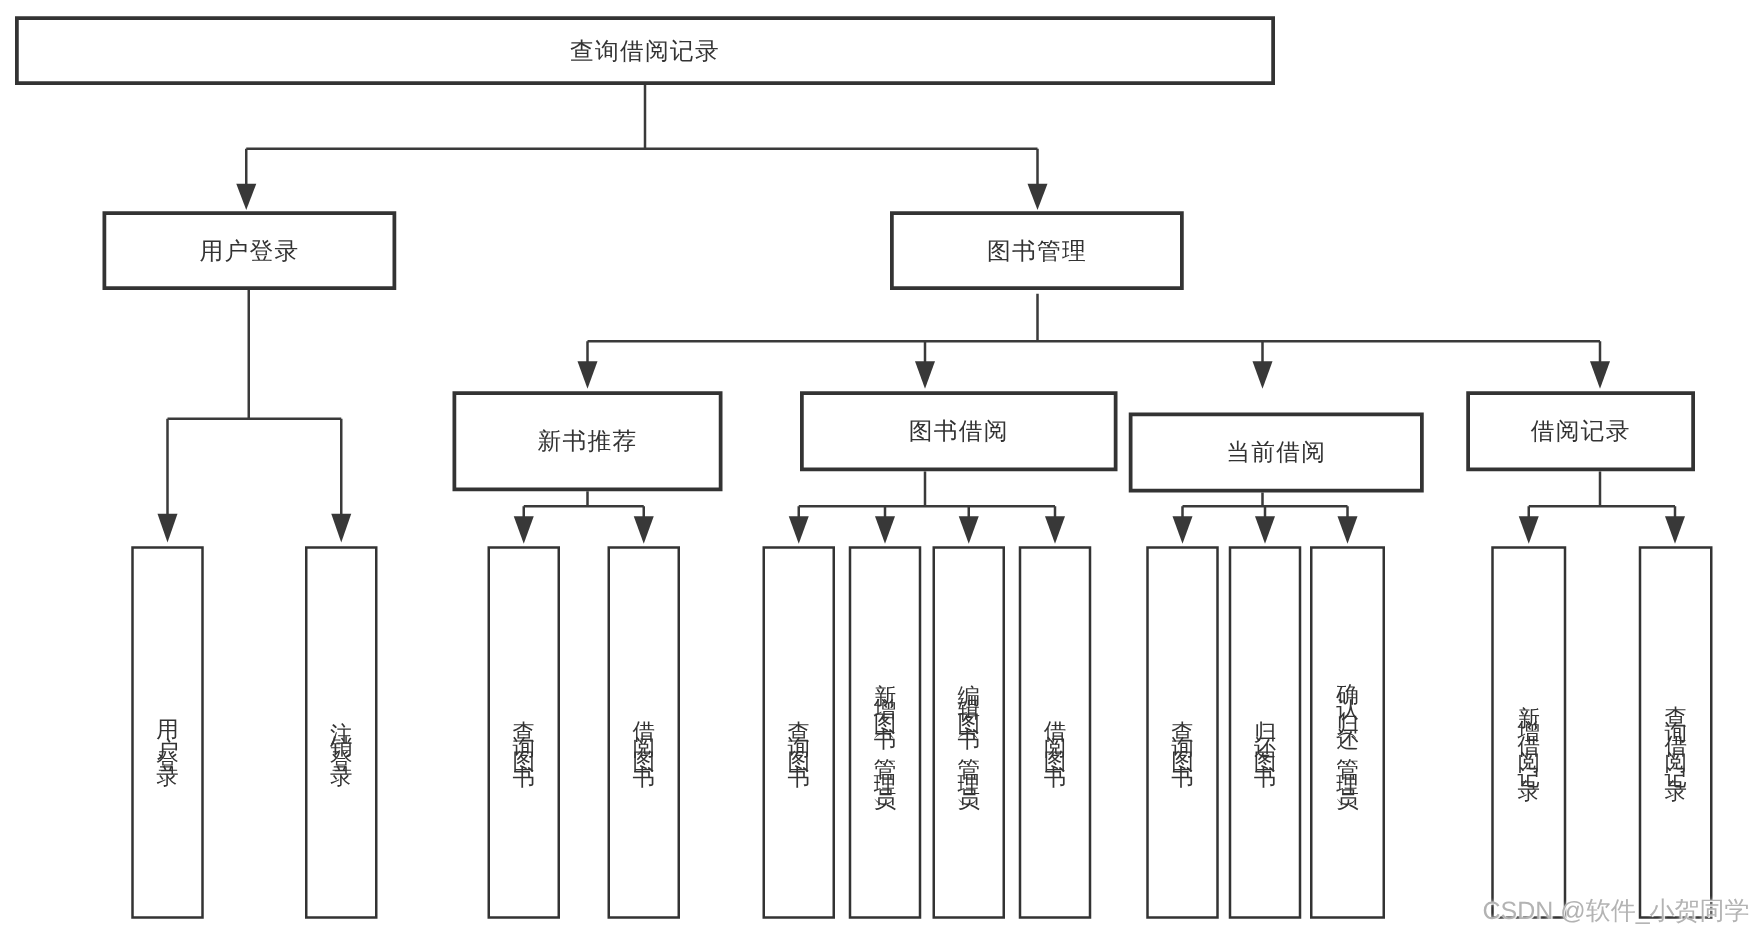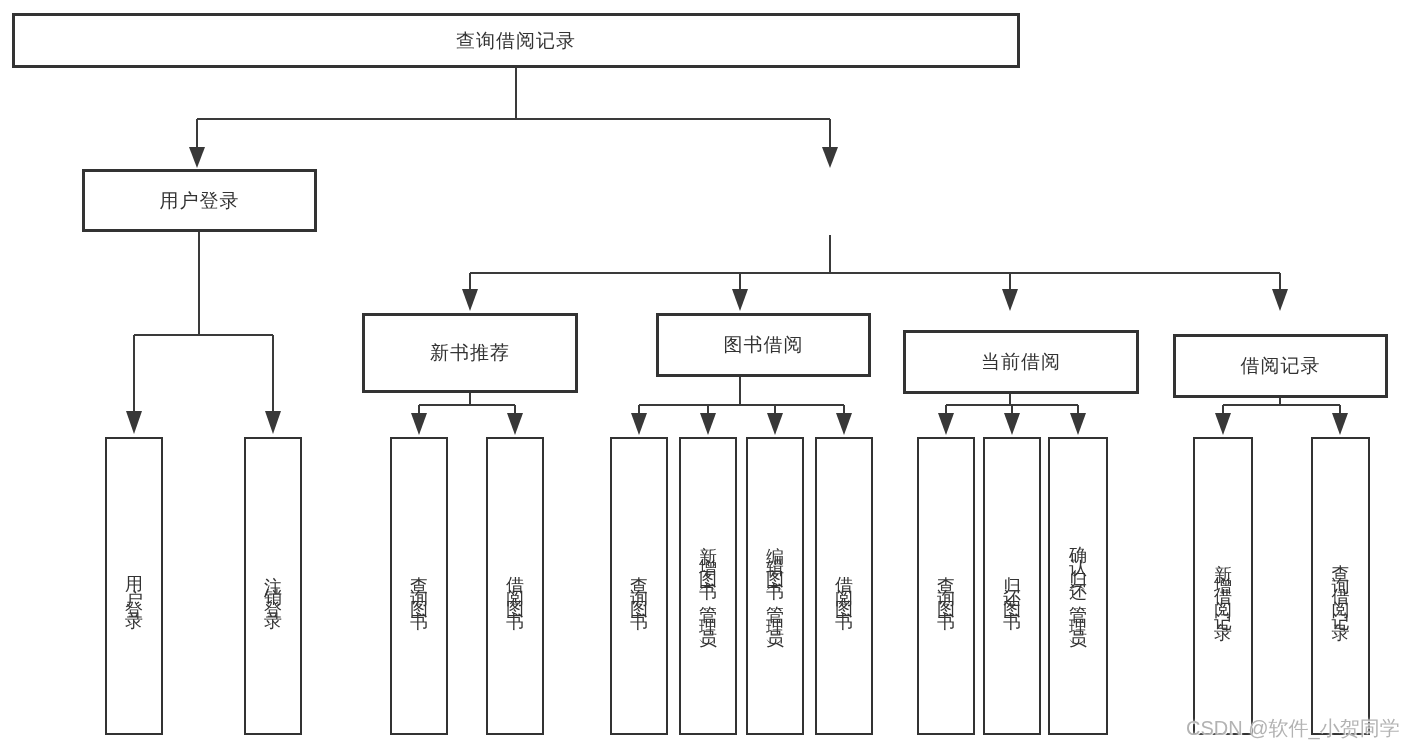--- a/index.html
+++ b/index.html
@@ -100,31 +100,34 @@
     </g>
   </svg>
 
   <div class="node" style="left:12px; top:13px; width:1008px; height:55px;">
     <span class="lbl">查询借阅记录</span>
   </div>
 
   <div class="node" style="left:82px; top:169px; width:235px; height:63px;">
     <span class="lbl">用户登录</span>
   </div>
+  <div class="node" style="left:712px; top:169px; width:235px; height:63px;">
+    <span class="lbl">图书管理</span>
+  </div>
 
   <div class="node" style="left:362px; top:313px; width:216px; height:80px;">
     <span class="lbl">新书推荐</span>
   </div>
-  <div class="node" style="left:656px; top:313px; width:215px; height:64px;">
+  <div class="node" style="left:640px; top:313px; width:254px; height:64px;">
     <span class="lbl">图书借阅</span>
   </div>
   <div class="node" style="left:903px; top:330px; width:236px; height:64px;">
     <span class="lbl">当前借阅</span>
   </div>
-  <div class="node" style="left:1173px; top:313px; width:215px; height:64px;margin-top:21px;">
+  <div class="node" style="left:1173px; top:313px; width:183px; height:64px;">
     <span class="lbl">借阅记录</span>
   </div>
 
   <div class="node leaf" style="left:105px; width:58px;">
     <span class="lbl">用户登录</span>
   </div>
   <div class="node leaf" style="left:244px; width:58px;">
     <span class="lbl">注销登录</span>
   </div>
 

